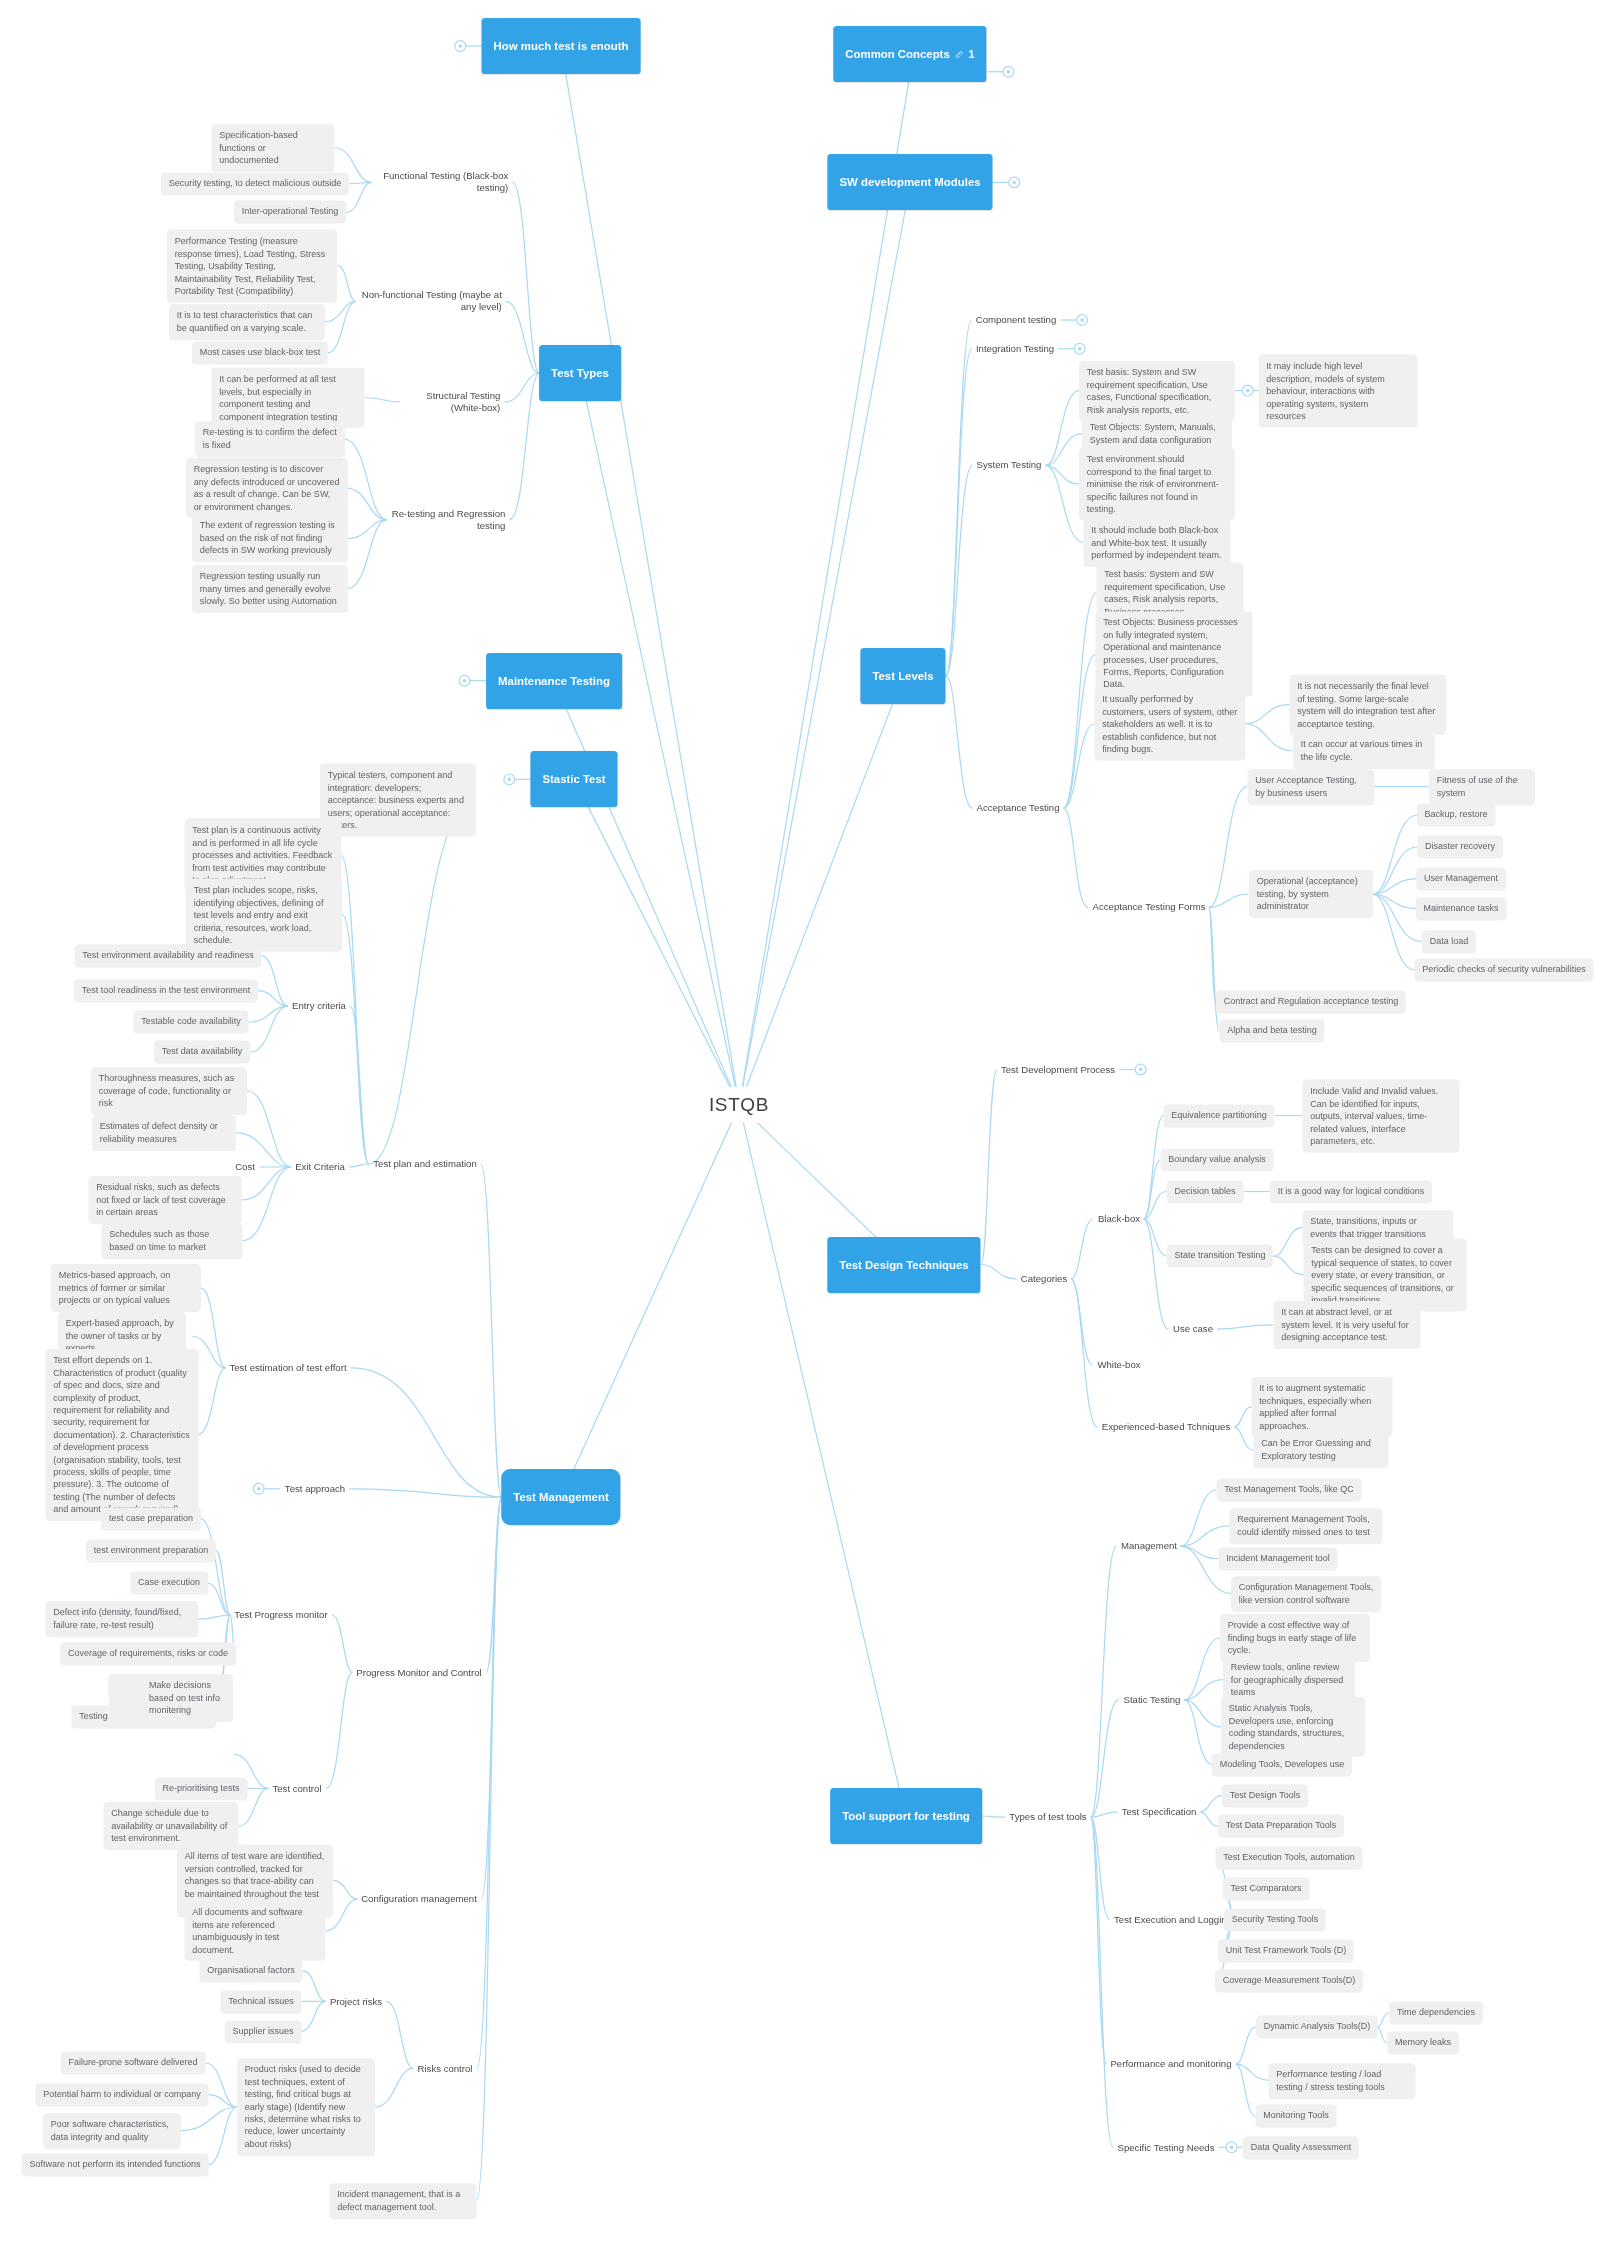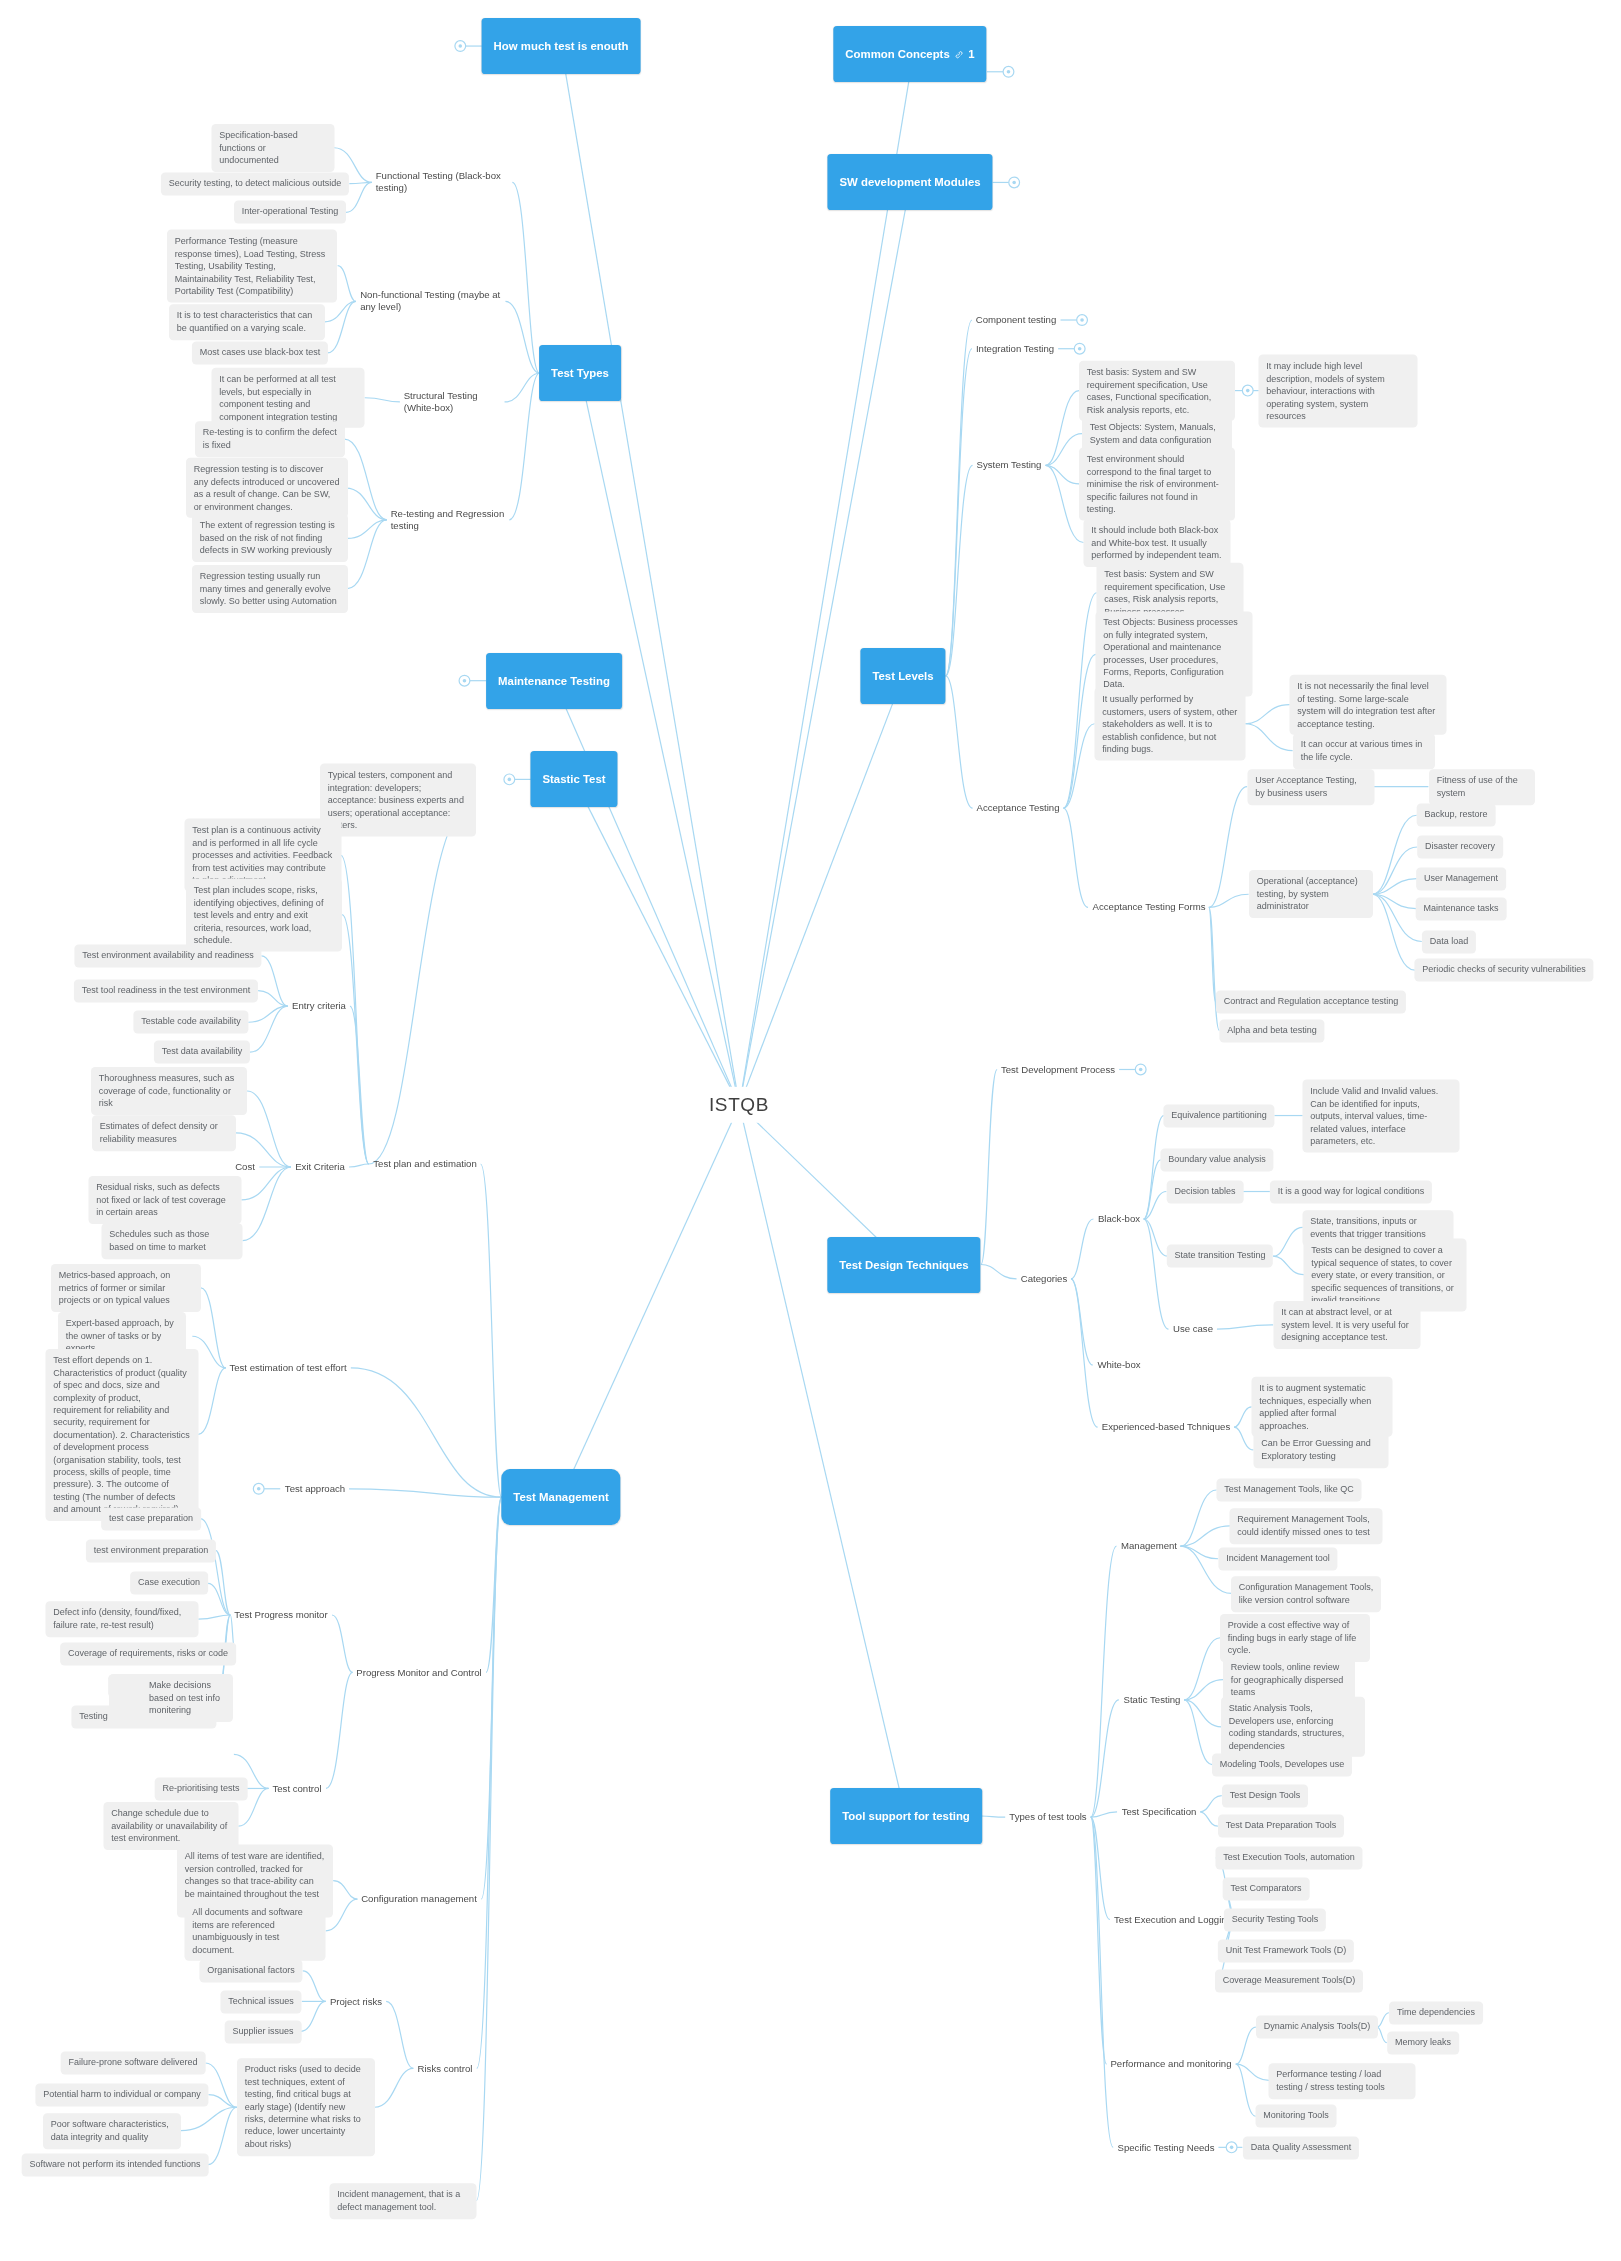--- a/index.html
+++ b/index.html
@@ -15,21 +15,21 @@
   .node-root {
     font-size:19px; color:var(--root-text); background:#fff; padding:7.2px 10.8px;
     letter-spacing:0.6px;
   }
   .node-primary {
     background:var(--accent); color:#fff; font-size:11.4px; font-weight:bold;
     padding:22px 12px; border-radius:3.6px; display:flex; align-items:center; gap:4.8px;
     box-shadow:0 0.6px 1.2px rgba(0,0,0,0.12);
   }
   .node-label {
-    color:var(--label-text); font-size:9.6px; padding:3px 4.2px; text-align:left;
+    color:var(--label-text); font-size:9.6px; padding:3px 4.2px; text-align:right;
     line-height:1.3;
   }
   .node-leaf {
     background:var(--leaf-bg); color:var(--leaf-text); font-size:9px;
     line-height:1.38; padding:5.4px 7.8px; border-radius:4.2px; text-align:left;
   }
   .link-ic { width:9px; height:9px; flex:0 0 auto; }
 </style>
 </head>
 <body>

